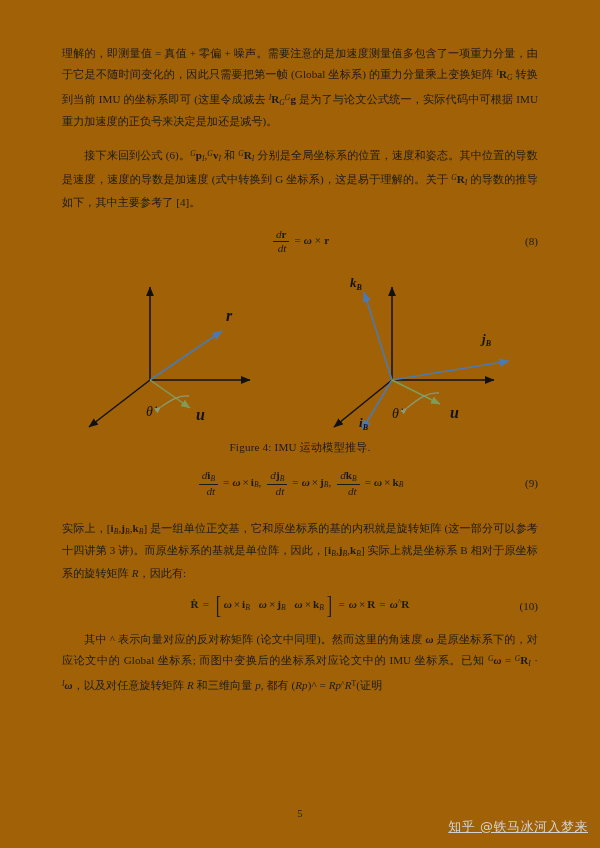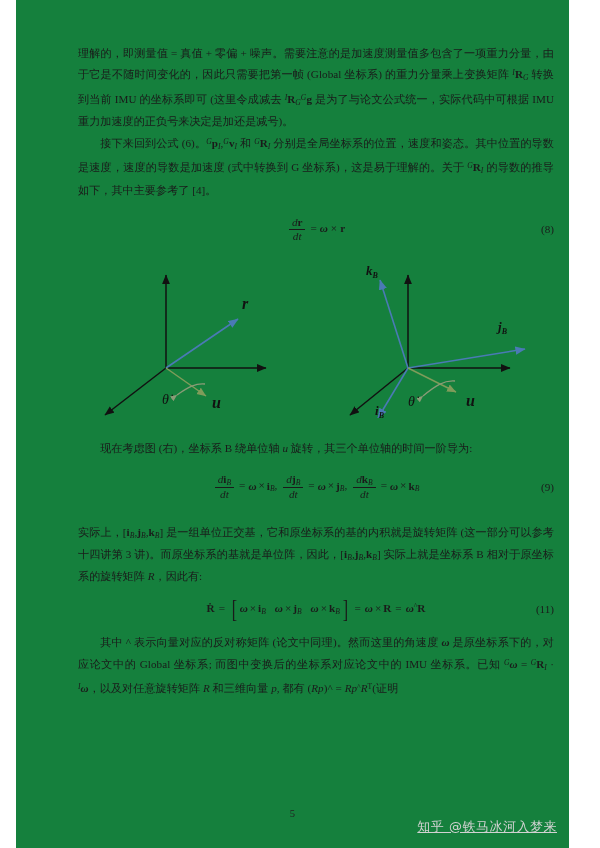--- a/index.html
+++ b/index.html
@@ -10,40 +10,40 @@
   body {
     width: 600px;
     height: 848px;
     position: relative;
     font-family: "Liberation Serif", "DejaVu Serif", serif;
     color: #1a1a1a;
     overflow: hidden;
   }
   .page {
     position: absolute;
-    left: 16px; top: 0;
-    width: 553px;
+    left: 0; top: 0;
+    width: 600px;
     height: 848px;
-    background: #15803d;
+    background: #a16207;
   }
   .content {
     position: absolute;
     left: 62px;
     top: 44px;
     width: 476px;
   }
   p.para {
     margin: 0 0 0 0;
     font-size: 11.1px;
     line-height: 19.4px;
     text-align: justify;
     text-justify: inter-character;
     letter-spacing: 0.05px;
   }
-  p.para + p.para { margin-top: 0px; }
+  p.para + p.para { margin-top: 12px; }
   .indent { text-indent: 2em; }
 
   
   .mi { font-family: "Liberation Serif", serif; font-style: italic; }
   .mb { font-weight: bold; font-style: normal; }
   .mbi { font-weight: bold; font-style: italic; }
   .sup-pre { font-size: 7.6px; vertical-align: 0.42em; font-style: italic; }
   .sub-s { font-size: 7.6px; vertical-align: -0.25em; font-style: italic; }
   .upr { font-style: normal; }
 
@@ -61,21 +61,21 @@
   .eq-num {
     position: absolute;
     right: 0;
     top: 50%;
     transform: translateY(-50%);
     font-size: 11.1px;
   }
   .frac {
     display: inline-block;
     vertical-align: middle;
-    text-align: center;
+    text-align: right;
     line-height: 1.12;
     margin: 0 2px;
   }
   .frac .num { display: block; padding: 0 3px 0px 3px; border-bottom: 0.9px solid #1a1a1a; }
   .frac .den { display: block; padding: 0px 3px 0 3px; }
   .bigbr {
     display: inline-block;
     vertical-align: middle;
     font-size: 26px;
     line-height: 0.72;
@@ -183,34 +183,34 @@
           <line x1="330" y1="110" x2="378" y2="134" stroke="#7f9c5a" stroke-width="1.5" marker-end="url(#ah-green)"></line>
 
           <path d="M345,138 C357,128 366,122 377,123" fill="none" stroke="#8a9b77" stroke-width="1.3" marker-start="url(#ah-green-sm)"></path>
         </g>
         <text x="288" y="17" font-family="Liberation Serif, serif" font-size="13" font-weight="bold" font-style="italic" fill="#111">k<tspan font-size="8" dy="3" font-style="italic">B</tspan></text>
         <text x="420" y="73" font-family="Liberation Serif, serif" font-size="13" font-weight="bold" font-style="italic" fill="#111">j<tspan font-size="8" dy="3" font-style="italic">B</tspan></text>
         <text x="297" y="157" font-family="Liberation Serif, serif" font-size="13" font-weight="bold" font-style="italic" fill="#111">i<tspan font-size="8" dy="3" font-style="italic">B</tspan></text>
         <text x="388" y="148" font-family="Liberation Serif, serif" font-size="16" font-weight="bold" font-style="italic" fill="#111">u</text>
         <text x="330" y="148" font-family="Liberation Serif, serif" font-size="14" font-style="italic" fill="#111">θ̇</text>
       </svg>
-    </div>
-
-    <p class="para indent" style="margin-top:17px;"><span>现在考虑图 (右)，坐标系 B 绕单位轴 </span><span class="mi">u</span><span> 旋转，其三个单位轴的时间一阶导为:</span></p>
+      <div class="fig-caption" style="margin-top:6px;">Figure 4: IMU 运动模型推导.</div>
+    </div>
+
 
     <div class="eq-row" style="margin-top:14px; margin-bottom:22px;">
       <span class="eq-body"><span class="frac"><span class="num"><span class="mi">d</span><span class="mb">i</span><span class="mi sub-s">B</span></span><span class="den mi">dt</span></span><span style="margin:0 3px;">=</span><span class="mbi">ω</span><span style="margin:0 2px;">×</span><span class="mb">i</span><span class="mi sub-s">B</span><span style="margin-right:4px;">,</span><span class="frac"><span class="num"><span class="mi">d</span><span class="mb">j</span><span class="mi sub-s">B</span></span><span class="den mi">dt</span></span><span style="margin:0 3px;">=</span><span class="mbi">ω</span><span style="margin:0 2px;">×</span><span class="mb">j</span><span class="mi sub-s">B</span><span style="margin-right:4px;">,</span><span class="frac"><span class="num"><span class="mi">d</span><span class="mb">k</span><span class="mi sub-s">B</span></span><span class="den mi">dt</span></span><span style="margin:0 3px;">=</span><span class="mbi">ω</span><span style="margin:0 2px;">×</span><span class="mb">k</span><span class="mi sub-s">B</span></span>
       <span class="eq-num">(9)</span>
     </div>
 
     <p class="para"><span>实际上，[</span><span class="mb">i</span><span class="mi sub-s">B</span><span>,</span><span class="mb">j</span><span class="mi sub-s">B</span><span>,</span><span class="mb">k</span><span class="mi sub-s">B</span><span>] 是一组单位正交基，它和原坐标系的基的内积就是旋转矩阵 (这一部分可以参考十四讲第 3 讲)。而原坐标系的基就是单位阵，因此，[</span><span class="mb">i</span><span class="mi sub-s">B</span><span>,</span><span class="mb">j</span><span class="mi sub-s">B</span><span>,</span><span class="mb">k</span><span class="mi sub-s">B</span><span>] 实际上就是坐标系 B 相对于原坐标系的旋转矩阵 </span><span class="mi">R</span><span>，因此有:</span></p>
 
     <div class="eq-row" style="margin-top:13px; margin-bottom:15px;">
       <span class="eq-body"><span class="mb">Ṙ</span><span style="margin:0 4px;">=</span><span class="bigbr">[</span><span class="mbi">ω</span><span style="margin:0 2px;">×</span><span class="mb">i</span><span class="mi sub-s">B</span><span style="display:inline-block;width:9px;"></span><span class="mbi">ω</span><span style="margin:0 2px;">×</span><span class="mb">j</span><span class="mi sub-s">B</span><span style="display:inline-block;width:9px;"></span><span class="mbi">ω</span><span style="margin:0 2px;">×</span><span class="mb">k</span><span class="mi sub-s">B</span><span class="bigbr">]</span><span style="margin:0 4px;">=</span><span class="mbi">ω</span><span style="margin:0 2px;">×</span><span class="mb">R</span><span style="margin:0 4px;">=</span><span class="mbi">ω</span><span class="sup-pre" style="vertical-align:0.35em;font-style:normal;">^</span><span class="mb">R</span></span>
-      <span class="eq-num">(11)</span>
+      <span class="eq-num">(10)</span>
     </div>
 
     <p class="para indent"><span>其中 ^ 表示向量对应的反对称矩阵 (论文中同理)。然而这里的角速度 </span><span class="mbi">ω</span><span> 是原坐标系下的，对应论文中的 Global 坐标系; 而图中变换后的坐标系对应论文中的 IMU 坐标系。已知 </span><span class="mi sup-pre">G</span><span class="mbi">ω</span><span> = </span><span class="mi sup-pre">G</span><span class="mb">R</span><span class="mi sub-s">I</span><span> · </span><span class="mi sup-pre">I</span><span class="mbi">ω</span><span>，以及对任意旋转矩阵 </span><span class="mi">R</span><span> 和三维向量 </span><span class="mi">p</span><span>, 都有 (</span><span class="mi">Rp</span><span>)^ = </span><span class="mi">Rp</span><span class="sup-pre" style="vertical-align:0.35em;font-style:normal;">^</span><span class="mi">R</span><span class="sup-pre" style="font-style:normal;">T</span><span>(证明</span></p>
 
   </div>
 
   <div class="page-number">5</div>
   <div class="watermark">知乎 @铁马冰河入梦来</div>
 </div>
 

